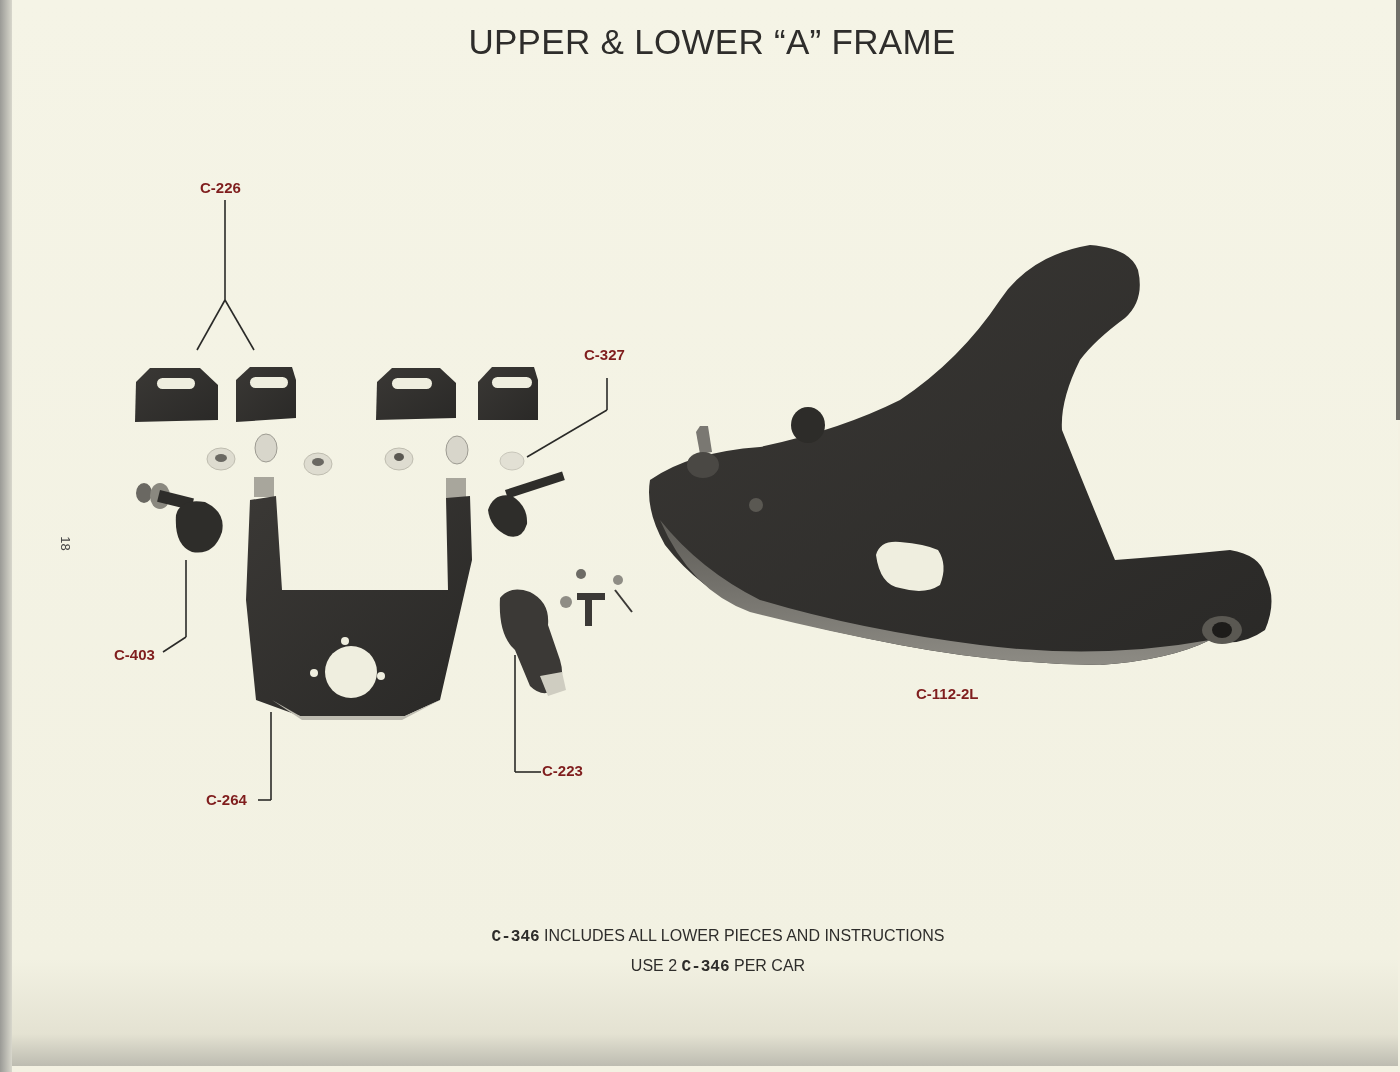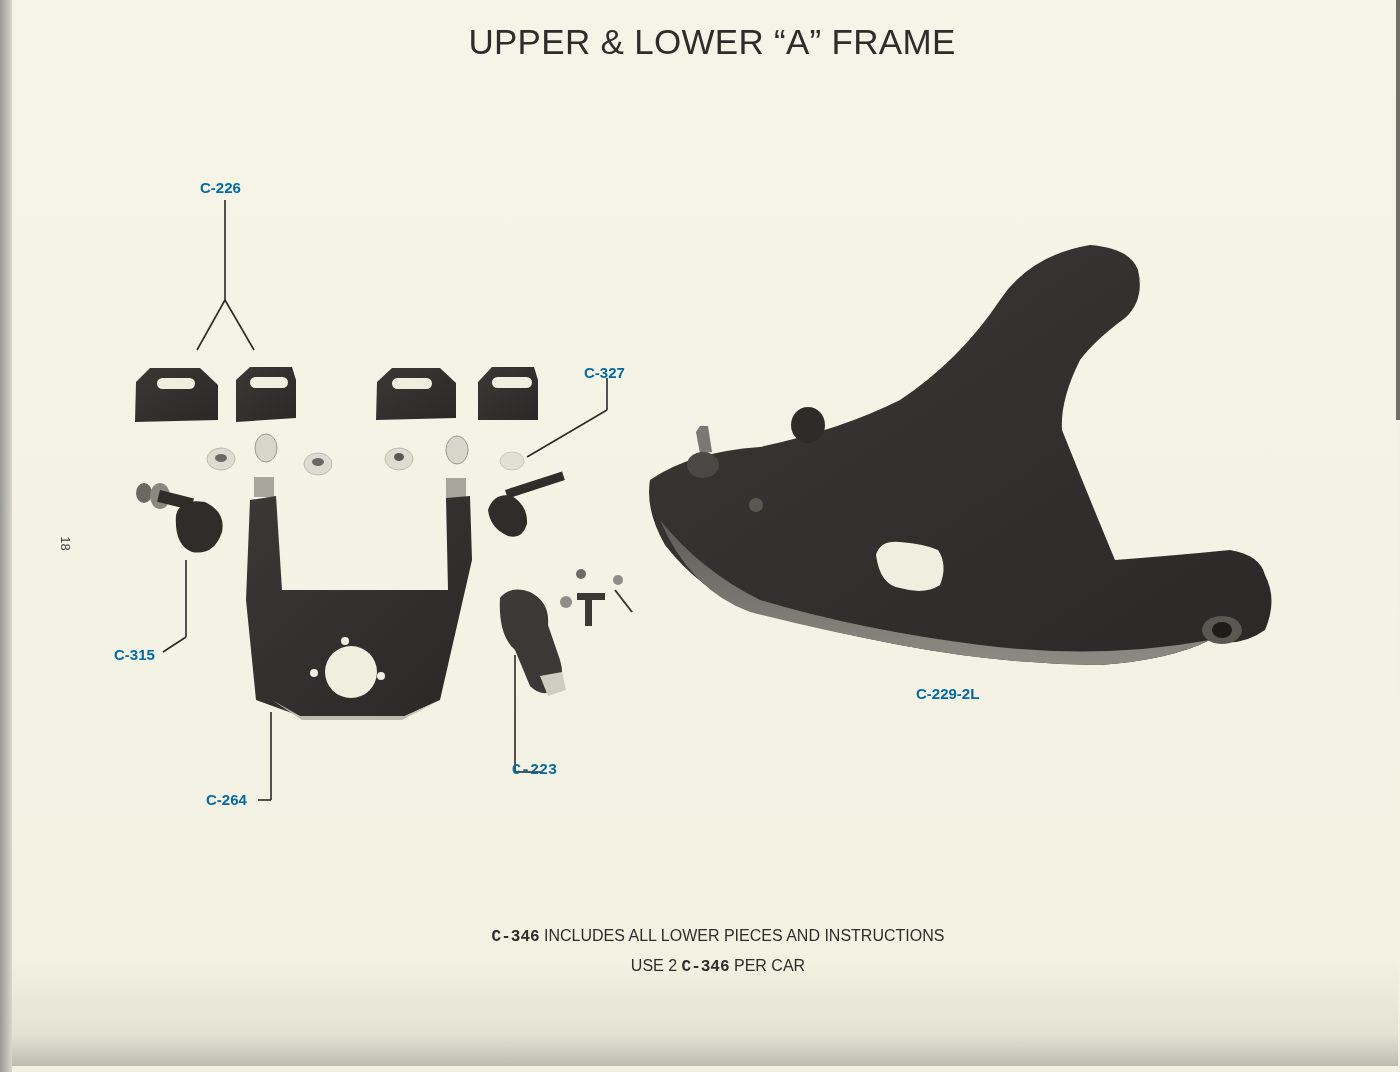--- a/index.html
+++ b/index.html
@@ -5,21 +5,21 @@
   html, body { margin:0; padding:0; }
   body { width:1400px; height:1072px; background:#f3f1e2; position:relative; overflow:hidden;
          font-family:"Liberation Sans", sans-serif; color:#2b2a28; }
   .page { position:absolute; left:12px; top:0; width:1386px; height:1066px;
           background:linear-gradient(180deg,#f5f4e6 0%,#f2f1e2 90%,#e4e2d2 97%,#bdbcb1 100%); }
   .edge-left { position:absolute; left:0; top:0; width:12px; height:1072px;
                background:linear-gradient(90deg,#9a9a96,#d8d7cc); }
   .edge-right { position:absolute; right:0; top:0; width:4px; height:420px; background:#6f6e68; }
   .title { position:absolute; left:0; width:1400px; top:22px; text-align:center; font-size:35px;
            font-weight:400; letter-spacing:0.3px; color:#2e2d2b; margin-left:12px; }
-  .label { position:absolute; font-weight:700; font-size:15px; color:#0369a1; }
+  .label { position:absolute; font-weight:700; font-size:15px; color:#7f1d1d; }
   .page-num { position:absolute; left:58px; top:536px; font-size:13px; transform:rotate(90deg); color:#444; }
   .footer { position:absolute; left:0; width:1436px; text-align:center; font-size:16px; color:#2e2d2b; }
   .footer b { font-weight:700;font-family:Liberation Mono, monospace; }
   svg.art { position:absolute; left:0; top:0; }
 </style>
 </head>
 <body>
 
 <div class="edge-left"></div>
 <div class="page"></div>
@@ -125,24 +125,24 @@
     <ellipse cx="1222" cy="630" rx="20" ry="14" fill="#5a5852"></ellipse>
     <ellipse cx="1222" cy="630" rx="10" ry="8" fill="#1d1c1a"></ellipse>
     <path d="M696 432 L700 426 L708 426 L712 452 L700 454 Z" fill="#7a7872"></path>
     <ellipse cx="703" cy="465" rx="16" ry="13" fill="#4a4844"></ellipse>
     <ellipse cx="808" cy="425" rx="17" ry="18" fill="#2d2c29"></ellipse>
     <circle cx="756" cy="505" r="7" fill="#5a5852"></circle>
   </g>
 </svg>
 
 <div class="label" style="left:200px;top:179px;">C-226</div>
-<div class="label" style="left:584px;top:364px;text-align:right;">C-327</div>
-<div class="label" style="left:114px;top:646px;">C-315</div>
+<div class="label" style="left:584px;top:346px;text-align:right;">C-327</div>
+<div class="label" style="left:114px;top:646px;">C-403</div>
 <div class="label" style="left:206px;top:791px;">C-264</div>
-<div class="label" style="left:512px;top:762px;font-family:Liberation Mono, monospace;">C-223</div>
-<div class="label" style="left:916px;top:685px;">C-229-2L</div>
+<div class="label" style="left:542px;top:762px;">C-223</div>
+<div class="label" style="left:916px;top:685px;">C-112-2L</div>
 
 <div class="footer" style="top:927px;">
   <b>C-346</b><span> INCLUDES ALL LOWER PIECES AND INSTRUCTIONS</span>
 </div>
 <div class="footer" style="top:957px;">
   <span>USE 2 </span><b>C-346</b><span> PER CAR</span>
 </div>
 
 </body></html>

